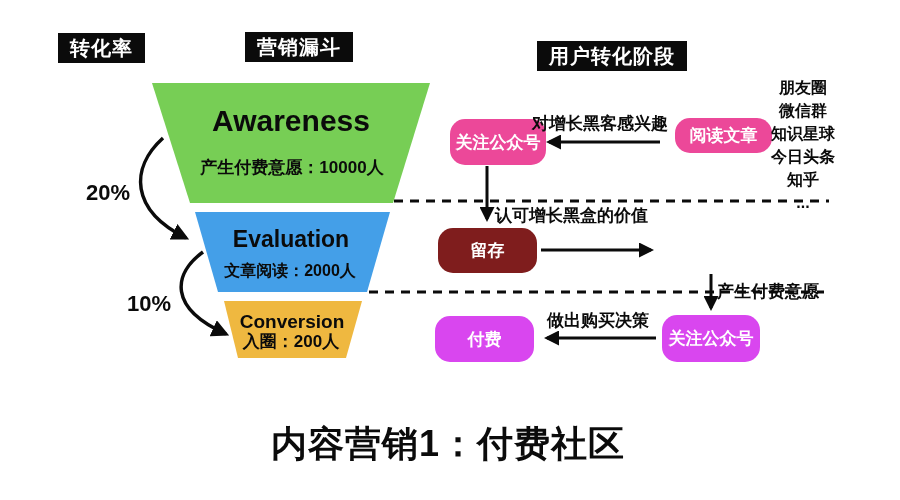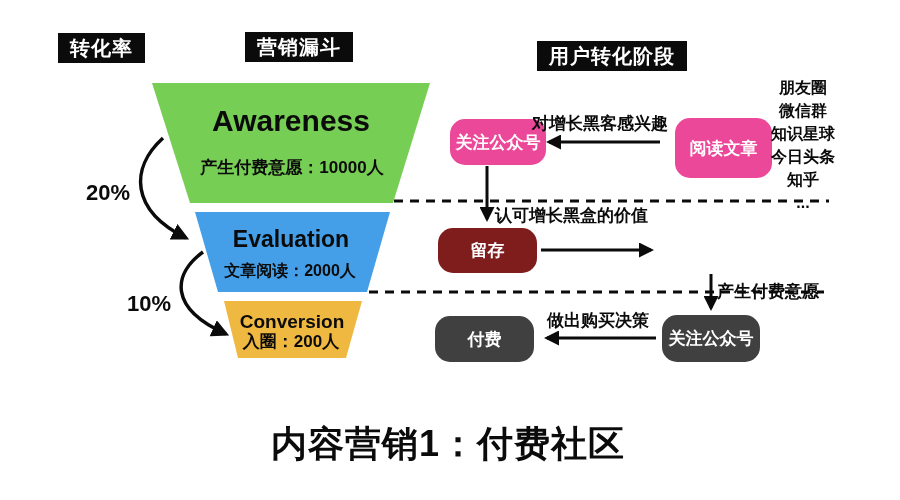--- a/index.html
+++ b/index.html
@@ -13,21 +13,21 @@
     font-size:20px;line-height:30px;padding:0 12px;letter-spacing:1px;white-space:nowrap;
   }
   .ctext{position:absolute;transform:translateX(-50%);white-space:nowrap;font-weight:700;}
   .ltext{position:absolute;white-space:nowrap;font-weight:700;}
   .node{
     position:absolute;border-radius:15px;color:#ffffff;font-weight:700;font-size:17px;
     display:flex;align-items:center;justify-content:center;white-space:nowrap;
   }
   .node.green{background:#ec4899;margin-left:12px;}
   .node.blue{background:#7f1d1d;}
-  .node.yellow{background:#404040;}
+  .node.yellow{background:#d946ef;}
   .channels{
     position:absolute;left:803px;top:76px;transform:translateX(-50%);
     text-align:center;font-weight:700;font-size:16px;line-height:23px;white-space:nowrap;
   }
   .title{
     position:absolute;left:448px;top:420px;transform:translateX(-50%);
     font-weight:700;font-size:36px;white-space:nowrap;letter-spacing:1px;
   }
 </style>
 </head>
@@ -67,21 +67,21 @@
   <div class="ctext" style="left:292px;top:156px;font-size:17px;">产生付费意愿：10000人</div>
   <div class="ctext" style="left:291px;top:226px;font-size:23px;">Evaluation</div>
   <div class="ctext" style="left:290px;top:261px;font-size:16px;">文章阅读：2000人</div>
   <div class="ctext" style="left:292px;top:311px;font-size:19px;">Conversion</div>
   <div class="ctext" style="left:291px;top:330px;font-size:17px;">入圈：200人</div>
 
   <div class="ctext" style="left:108px;top:180px;font-size:22px;">20%</div>
   <div class="ctext" style="left:149px;top:291px;font-size:22px;">10%</div>
 
   <div class="node green" style="left:438px;top:119px;width:96px;height:46px;">关注公众号</div>
-  <div class="node green" style="left:663px;top:118px;width:97px;height:60px;">阅读文章</div>
+  <div class="node green" style="left:663px;top:118px;width:97px;height:35px;">阅读文章</div>
   <div class="node blue" style="left:438px;top:228px;width:99px;height:45px;">留存</div>
   <div class="node yellow" style="left:435px;top:316px;width:99px;height:46px;">付费</div>
   <div class="node yellow" style="left:662px;top:315px;width:98px;height:47px;">关注公众号</div>
 
   <div class="ctext" style="left:600px;top:112px;font-size:17px;">对增长黑客感兴趣</div>
   <div class="ltext" style="left:495px;top:204px;font-size:17px;">认可增长黑盒的价值</div>
   <div class="ltext" style="left:717px;top:280px;font-size:17px;">产生付费意愿</div>
   <div class="ctext" style="left:598px;top:309px;font-size:17px;">做出购买决策</div>
 
   <div class="channels">

